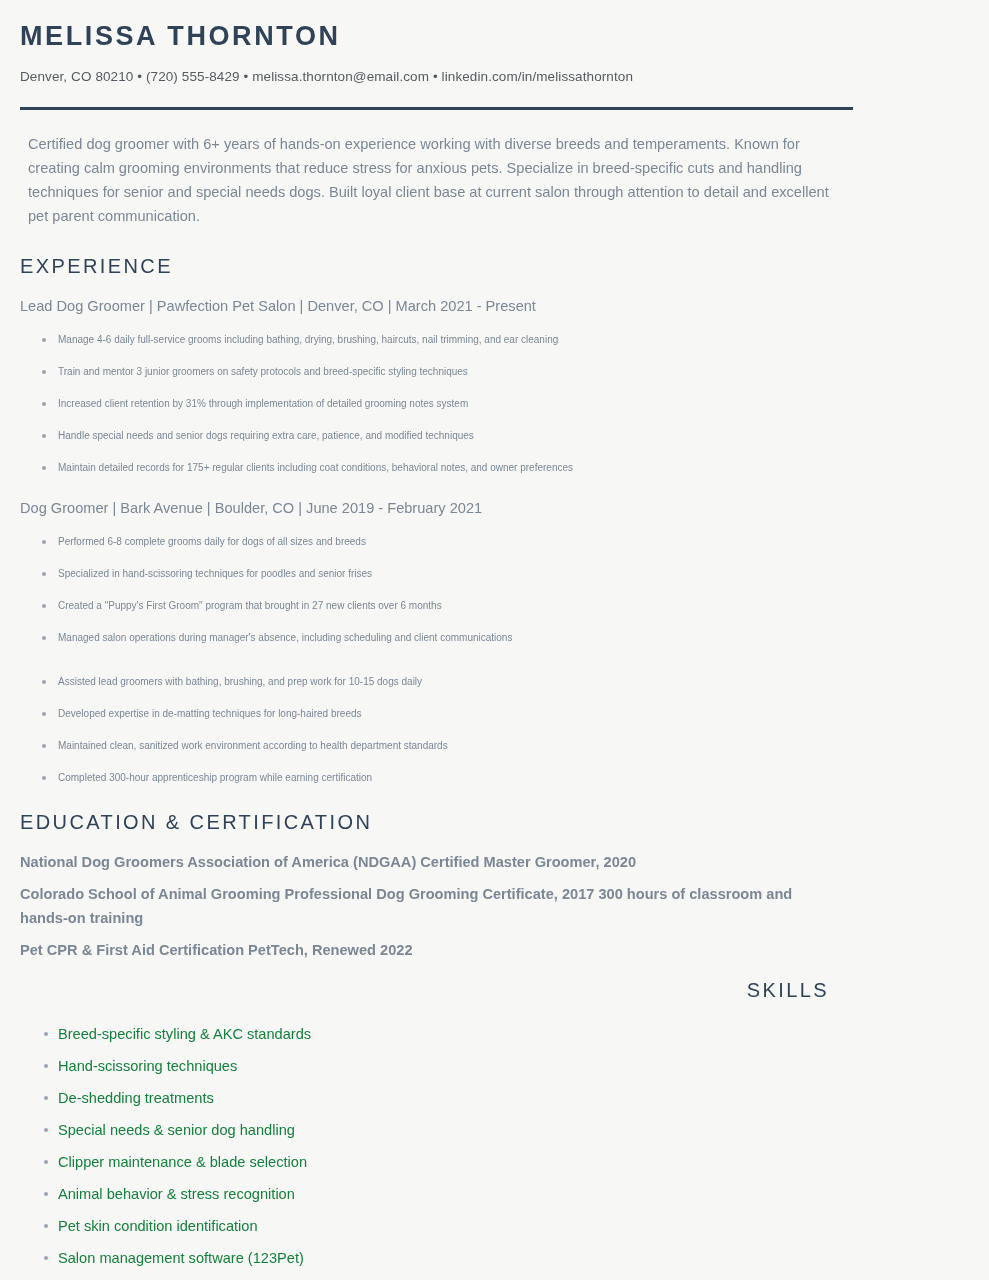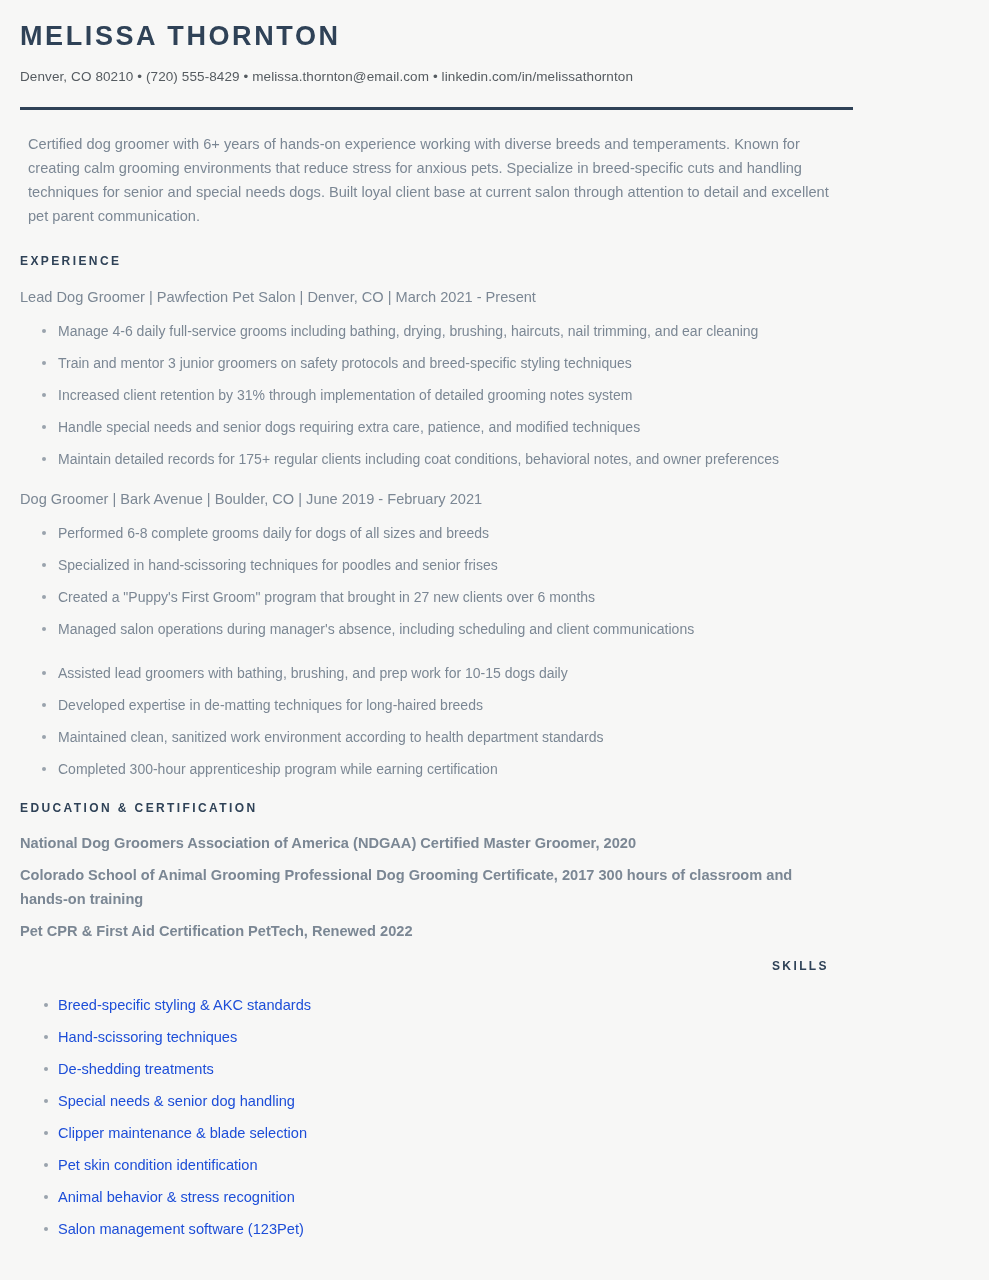--- a/index.html
+++ b/index.html
@@ -48,22 +48,22 @@
   .summary {
     font-size: 14.6px;
     line-height: 24px;
     color: #7b8794;
     margin: 0 0 26px 8px;
     max-width: 945px;
   }
 
   
   .section-title {
-    font-size: 12px;
-    font-weight: bold;
+    font-size: 20px;
+    font-weight: normal;
     letter-spacing: 2.4px;
     color: #2f4257;
     margin: 12px 0 16px 0;
     line-height: 1.2;
   }
   .section {
     margin-bottom: 16px;
   }
   .entry-heading {
     font-size: 14.6px;
@@ -73,21 +73,21 @@
     margin: 0 0 6px 0;
     max-width: 945px;
   }
   ul.bullets {
     list-style: none;
     margin: 0 0 12px 0;
     padding: 0;
   }
   ul.bullets li {
     position: relative;
-    font-size: 14px;
+    font-size: 10px;
     line-height: 32px;
     color: #7b8794;
     padding-left: 38px;
     max-width: 945px;
   }
   ul.bullets li:before {
     content: "";
     position: absolute;
     left: 22px;
     top: 14px;
@@ -110,21 +110,21 @@
   }
   ul.skills {
     list-style: none;
     margin: 0;
     padding: 0;
   }
   ul.skills li {
     position: relative;
     font-size: 14.6px;
     line-height: 32px;
-    color: #1d4ed8;
+    color: #15803d;
     padding-left: 38px;
   }
   ul.skills li:before {
     content: "";
     position: absolute;
     left: 24px;
     top: 14px;
     width: 4px;
     height: 4px;
     border-radius: 50%;
@@ -185,19 +185,19 @@
   </div>
 
   <div class="section skills-section">
     <h2 class="section-title">SKILLS</h2>
     <ul class="skills" id="skills-list">
         <li>Breed-specific styling &amp; AKC standards</li>
         <li>Hand-scissoring techniques</li>
         <li>De-shedding treatments</li>
         <li>Special needs &amp; senior dog handling</li>
         <li>Clipper maintenance &amp; blade selection</li>
+        <li>Animal behavior &amp; stress recognition</li>
         <li>Pet skin condition identification</li>
-        <li>Animal behavior &amp; stress recognition</li>
         <li>Salon management software (123Pet)</li>
       </ul>
   </div>
 
 </div>
 
 </body></html>

